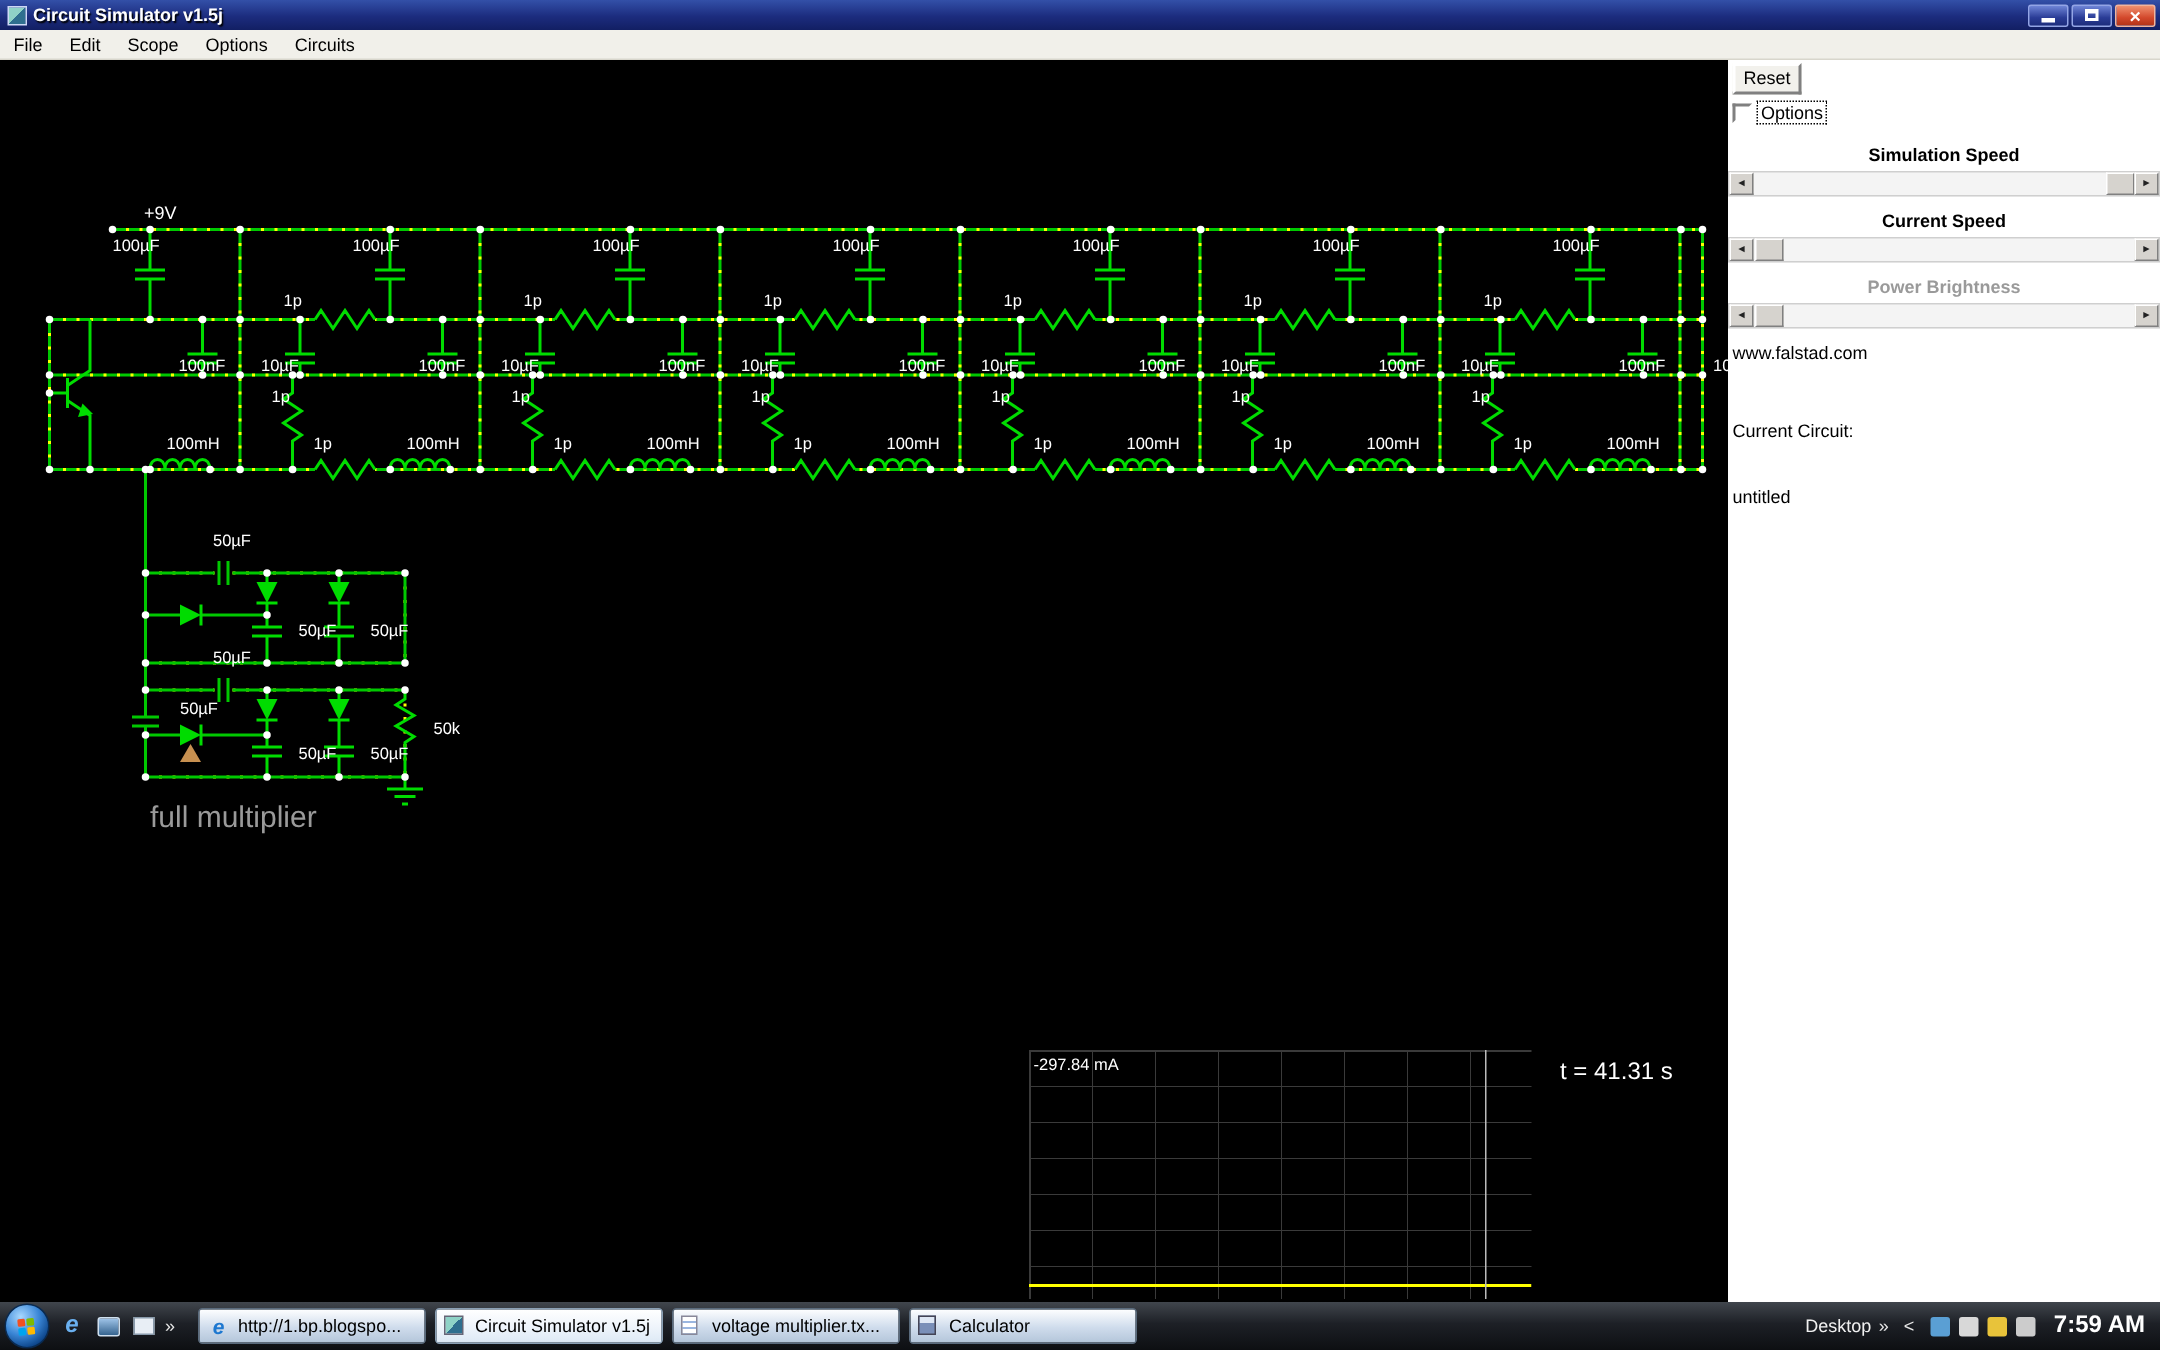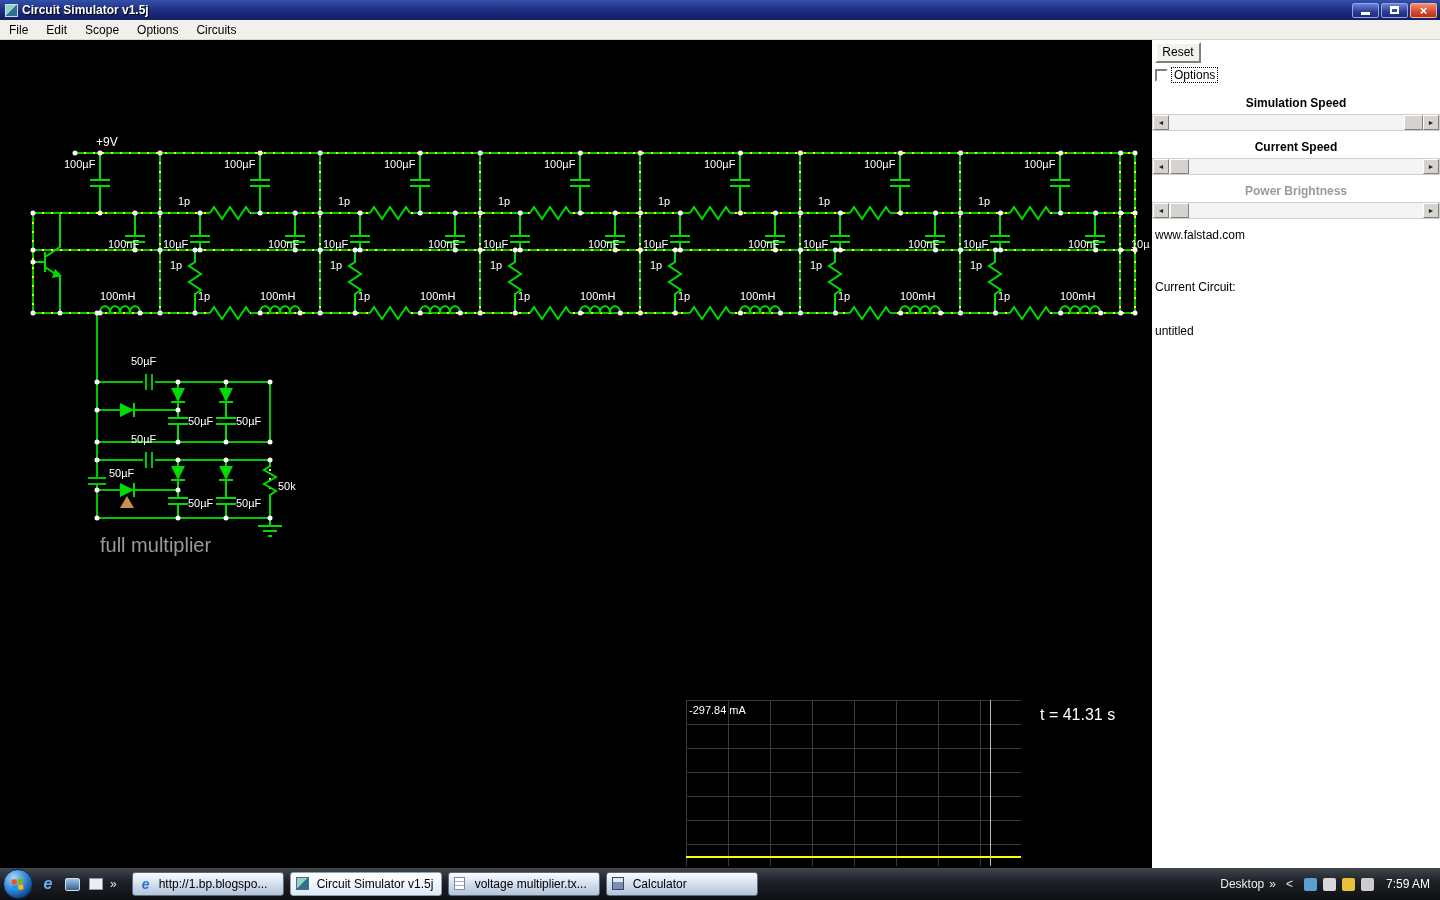--- a/index.html
+++ b/index.html
@@ -32,21 +32,21 @@
   #canvas { position:absolute; left:0; top:40px; width:1152px; height:828px;
     background:#000; overflow:hidden; }
   #circuit-svg { position:absolute; left:0; top:0; }
   .wire { stroke:#00c800; stroke-width:2; fill:none; }
   .comp { stroke:#00dc00; stroke-width:2; fill:none; }
   .erase { stroke:#000; stroke-width:10; fill:none; }
   .ydots { stroke:#ffff00; stroke-width:2; fill:none; stroke-dasharray:2 7; }
   .ndots { stroke:#fff; stroke-width:5; fill:none; stroke-linecap:round; stroke-dasharray:0.1 160; }
   .node { fill:#fff; }
   .dfill { fill:#00dc00; stroke:none; }
-  #circuit-labels { position:absolute; left:0; top:0; width:1152px; height:828px; pointer-events:none; }
+  #circuit-labels { position:absolute; left:11px; top:0; width:1152px; height:828px; pointer-events:none; }
   .clabel { position:absolute; color:#fff; font-size:11px; white-space:nowrap; }
   #power-label { position:absolute; left:96px; top:95px; color:#fff; font-size:12px; }
   #circuit-caption { position:absolute; left:100px; top:494px; color:#9a9a9a; font-size:20px; }
 
   
   .scope { position:absolute; top:660px; height:166px; background-color:#000; overflow:hidden; }
   .scope-green { background-image:
       repeating-linear-gradient(to right,#143d14 0 1px,transparent 1px 42px),
       repeating-linear-gradient(to bottom,#143d14 0 1px,transparent 1px 24px); }
   .scope-gray { background-image:
@@ -105,21 +105,21 @@
   .task-icon { width:16px; height:14px; margin-right:5px; flex:0 0 auto; }
   .ti-ie { display:flex; align-items:center; justify-content:center; }
   .ti-ie::before { content:"e"; color:#1e78d0; font-size:14px; font-weight:bold; font-style:italic; }
   .ti-app { background:linear-gradient(135deg,#8fd3c7 0 50%,#2f6f8f 50%); border:1px solid #667; width:13px; height:13px; }
   .ti-notepad { background:repeating-linear-gradient(#fff 0 3px,#9ab6e0 3px 4px); border:1px solid #889; width:11px; height:13px; }
   .ti-calc { background:#7a8fb8; border:1px solid #445; width:12px; height:13px;
     background-image:linear-gradient(#dfe8f5 0 4px,transparent 4px); }
   #tray { margin-left:auto; display:flex; align-items:center; }
   #desktop-label { color:#f0f0f0; font-size:12px; }
   .tray-icon { width:13px; height:13px; border-radius:2px; margin-left:6px; }
-  #clock { color:#fff; font-size:12px; margin:0 10px 0 12px; }
+  #clock { color:#fff; font-size:16px; margin:0 10px 0 12px;font-weight:bold; }
 </style>
 </head>
 <body>
 
 <div id="screen">
 
   <div id="titlebar">
     <span class="app-icon"></span>
     <span id="title-text">Circuit Simulator v1.5j</span>
     <span class="tb-btn tb-blue">

